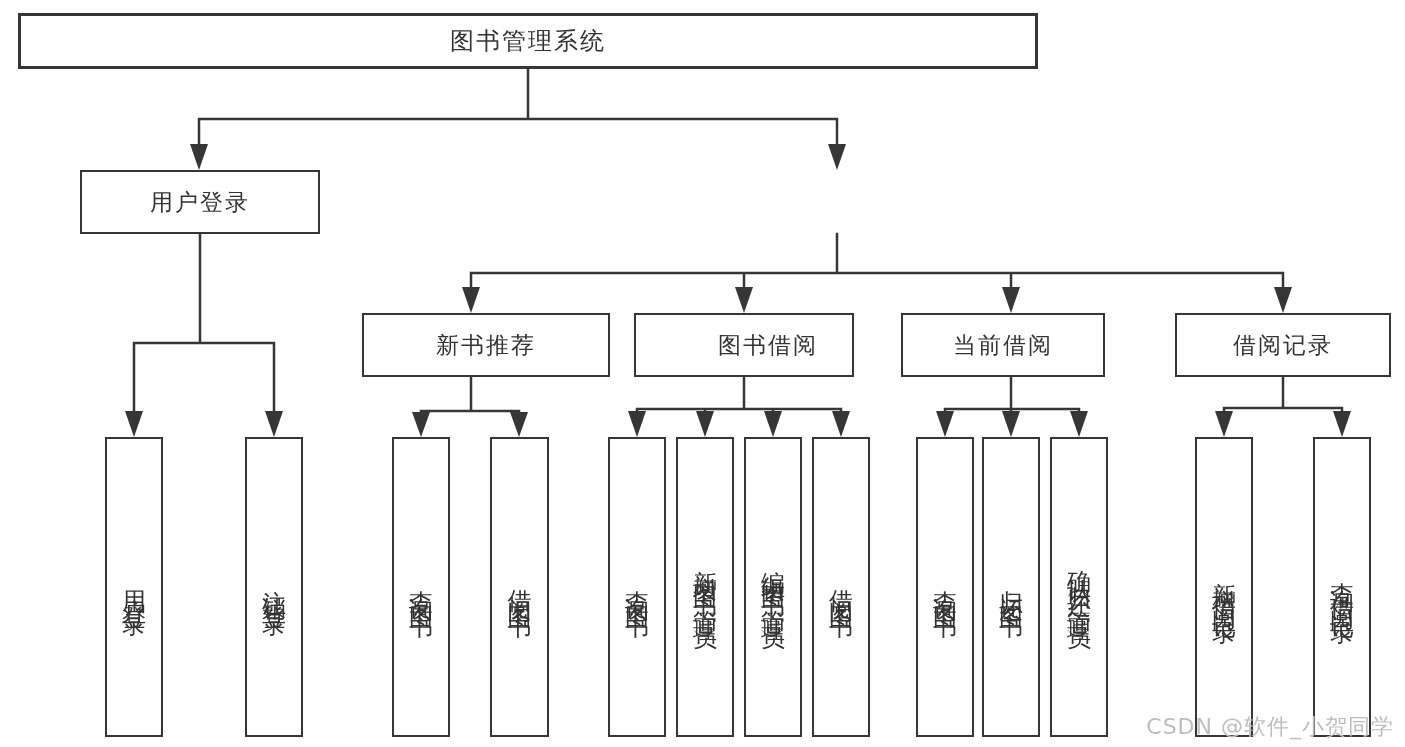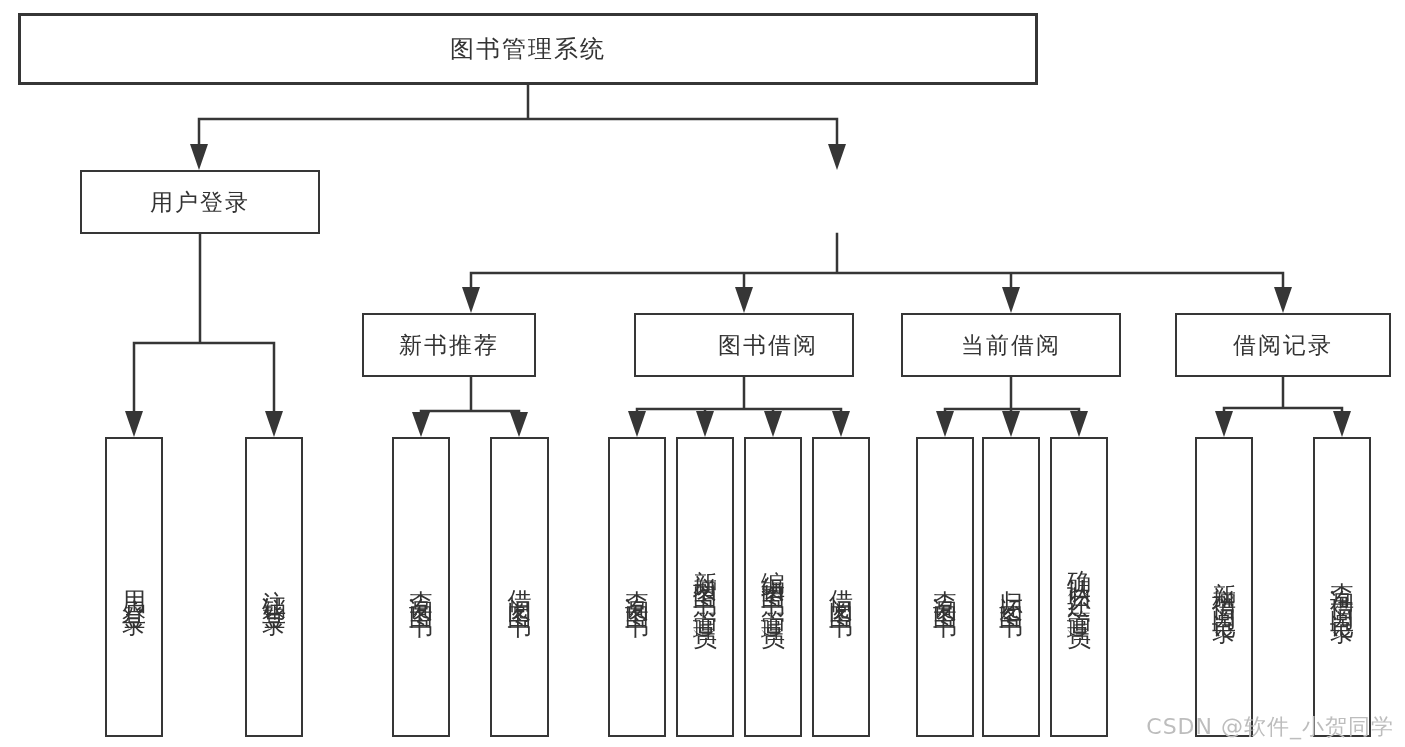--- a/index.html
+++ b/index.html
@@ -125,35 +125,35 @@
       <polygon points="1070,411 1088,411 1079,437"></polygon>
     </g>
 
     <g>
       <path d="M1283 377 V408 M1224 408 H1342 M1224 408 V413 M1342 408 V413"></path>
       <polygon points="1215,411 1233,411 1224,437"></polygon>
       <polygon points="1333,411 1351,411 1342,437"></polygon>
     </g>
   </svg>
 
-  <div class="box root-box" style="left:18px; top:13px; width:1020px; height:72px;text-align:center;">
+  <div class="box root-box" style="left:18px; top:13px; width:1020px; height:56px;text-align:center;">
     <span>图书管理系统</span>
   </div>
 
   <div class="box group-box" style="left:80px; top:170px; width:240px; height:64px;">
     <span>用户登录</span>
   </div>
 
-  <div class="box group-box" style="left:362px; top:313px; width:174px; height:64px;">
+  <div class="box group-box" style="left:362px; top:313px; width:248px; height:64px;">
     <span>新书推荐</span>
   </div>
   <div class="box group-box" style="left:634px; top:313px; width:220px; height:64px;padding-left:48px;">
     <span>图书借阅</span>
   </div>
-  <div class="box group-box" style="left:901px; top:313px; width:220px; height:64px;">
+  <div class="box group-box" style="left:901px; top:313px; width:204px; height:64px;">
     <span>当前借阅</span>
   </div>
   <div class="box group-box" style="left:1175px; top:313px; width:216px; height:64px;">
     <span>借阅记录</span>
   </div>
 
   <div class="box leaf-box" style="left:105px; top:437px; width:58px; height:300px;">
     <span class="vtext">用户登录</span>
   </div>
   <div class="box leaf-box" style="left:245px; top:437px; width:58px; height:300px;">

